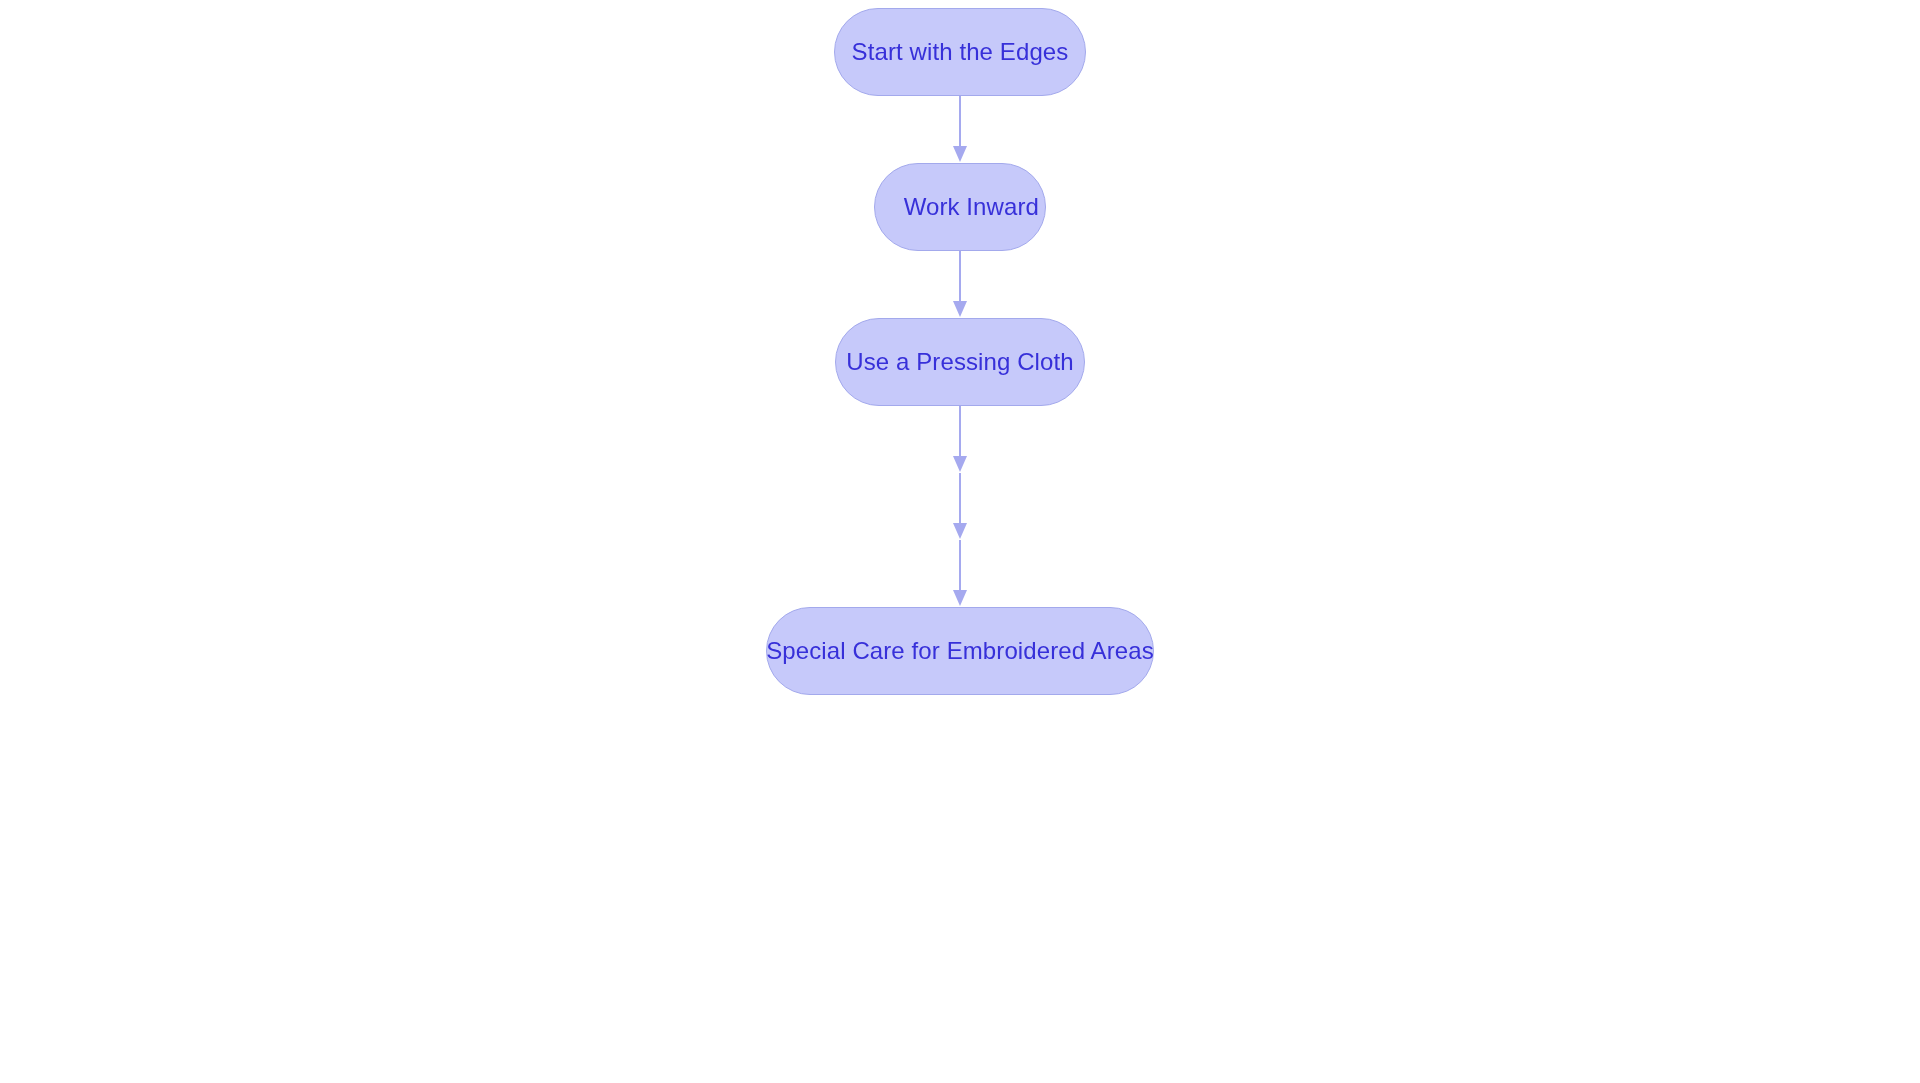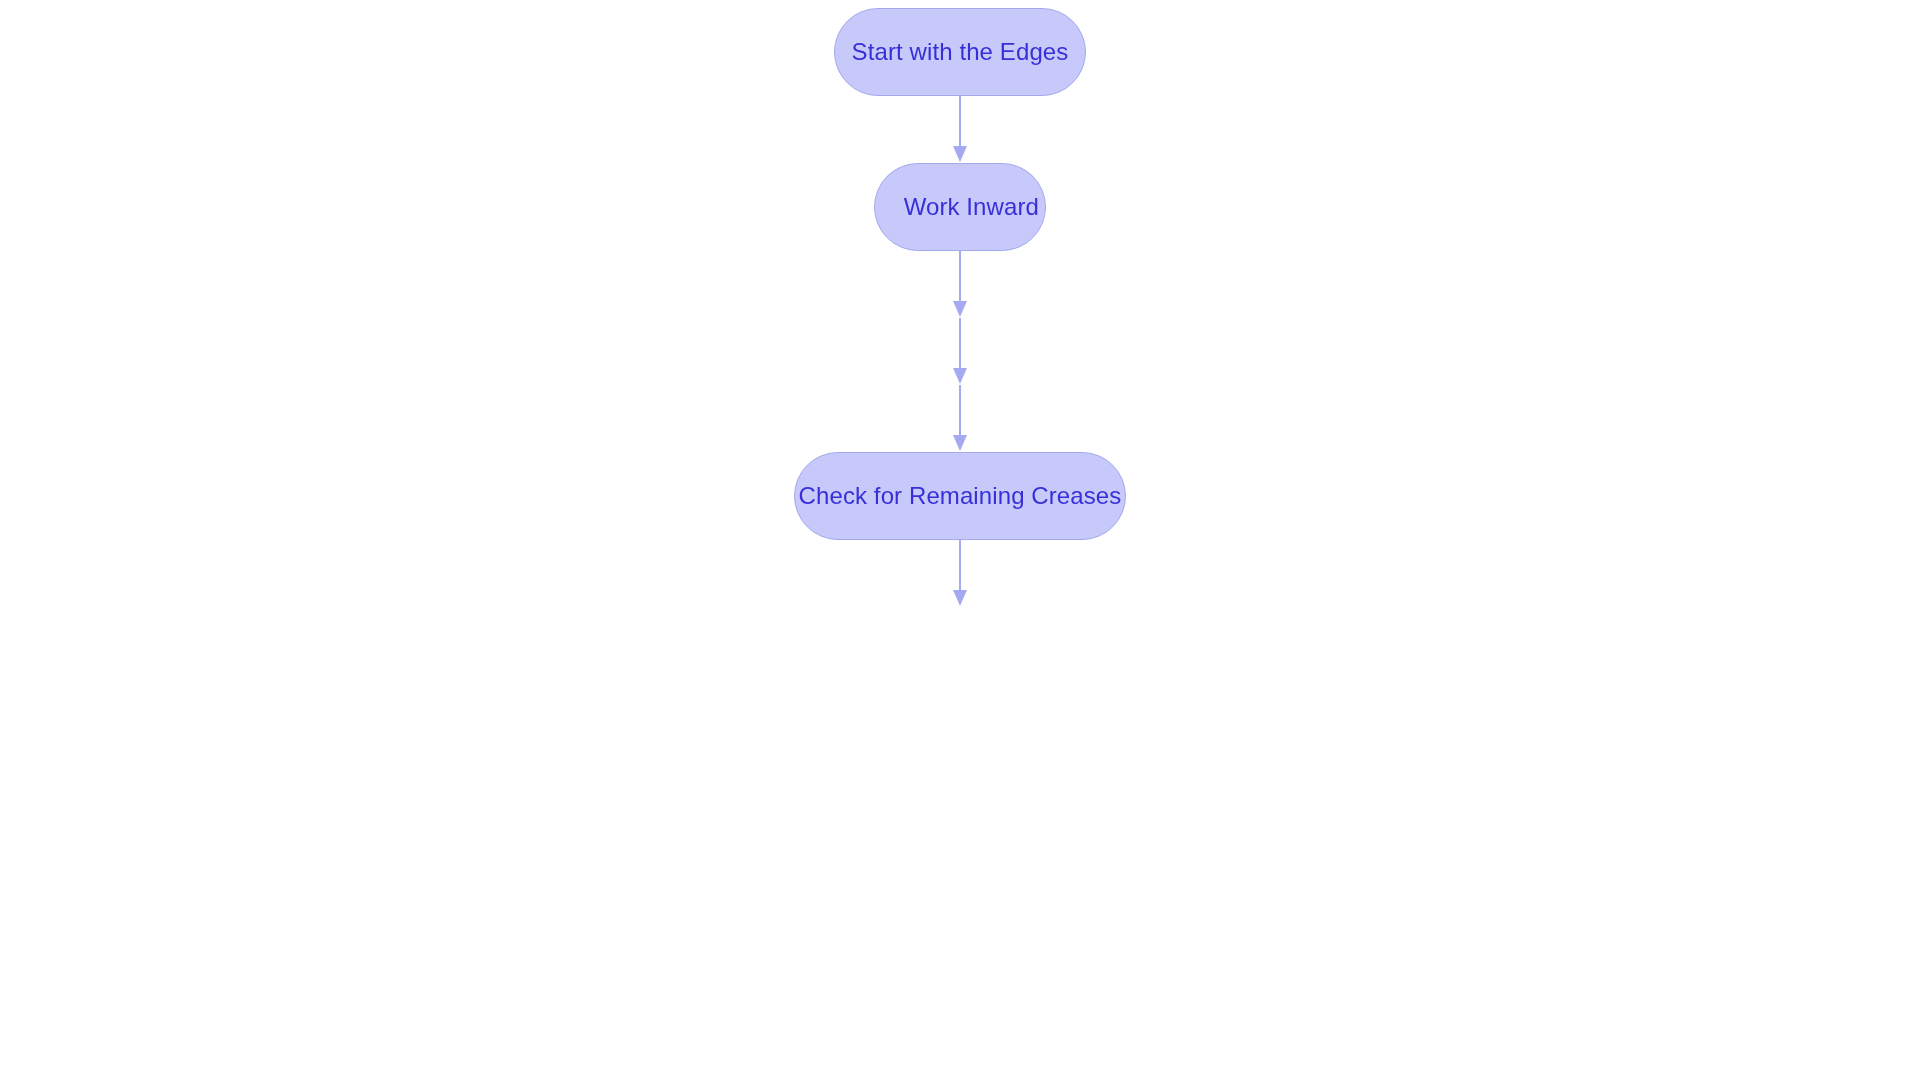--- a/index.html
+++ b/index.html
@@ -104,36 +104,39 @@
 
     <div class="flow-node n1">
       <span class="flow-node-label">Work Inward</span>
     </div>
 
     <svg class="flow-connector" viewBox="0 0 18 67">
       <line class="connector-line" x1="9" y1="0" x2="9" y2="54"></line>
       <polygon class="connector-head" points="9,66 2,50 16,50"></polygon>
     </svg>
 
+    <div class="flow-node n2">
+      <span class="flow-node-label">Use a Pressing Cloth</span>
+    </div>
 
     <svg class="flow-connector" viewBox="0 0 18 67">
       <line class="connector-line" x1="9" y1="0" x2="9" y2="54"></line>
       <polygon class="connector-head" points="9,66 2,50 16,50"></polygon>
     </svg>
 
 
     <svg class="flow-connector" viewBox="0 0 18 67">
       <line class="connector-line" x1="9" y1="0" x2="9" y2="54"></line>
       <polygon class="connector-head" points="9,66 2,50 16,50"></polygon>
     </svg>
 
-    <div class="flow-node n4">
-      <span class="flow-node-label">Check for Remaining Creases</span>
-    </div>
 
     <svg class="flow-connector" viewBox="0 0 18 67">
       <line class="connector-line" x1="9" y1="0" x2="9" y2="54"></line>
       <polygon class="connector-head" points="9,66 2,50 16,50"></polygon>
     </svg>
 
+    <div class="flow-node n5">
+      <span class="flow-node-label">Special Care for Embroidered Areas</span>
+    </div>
 
   </div>
 </div>
 
 </body></html>

